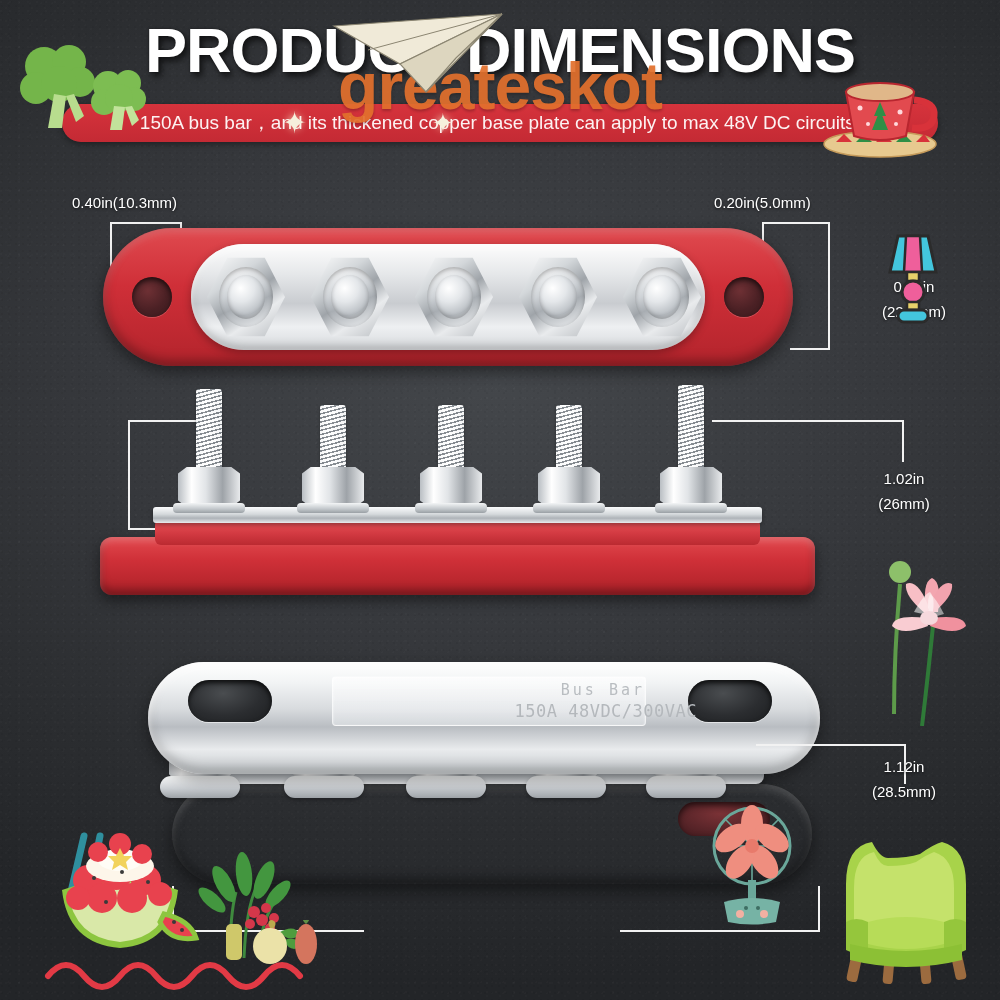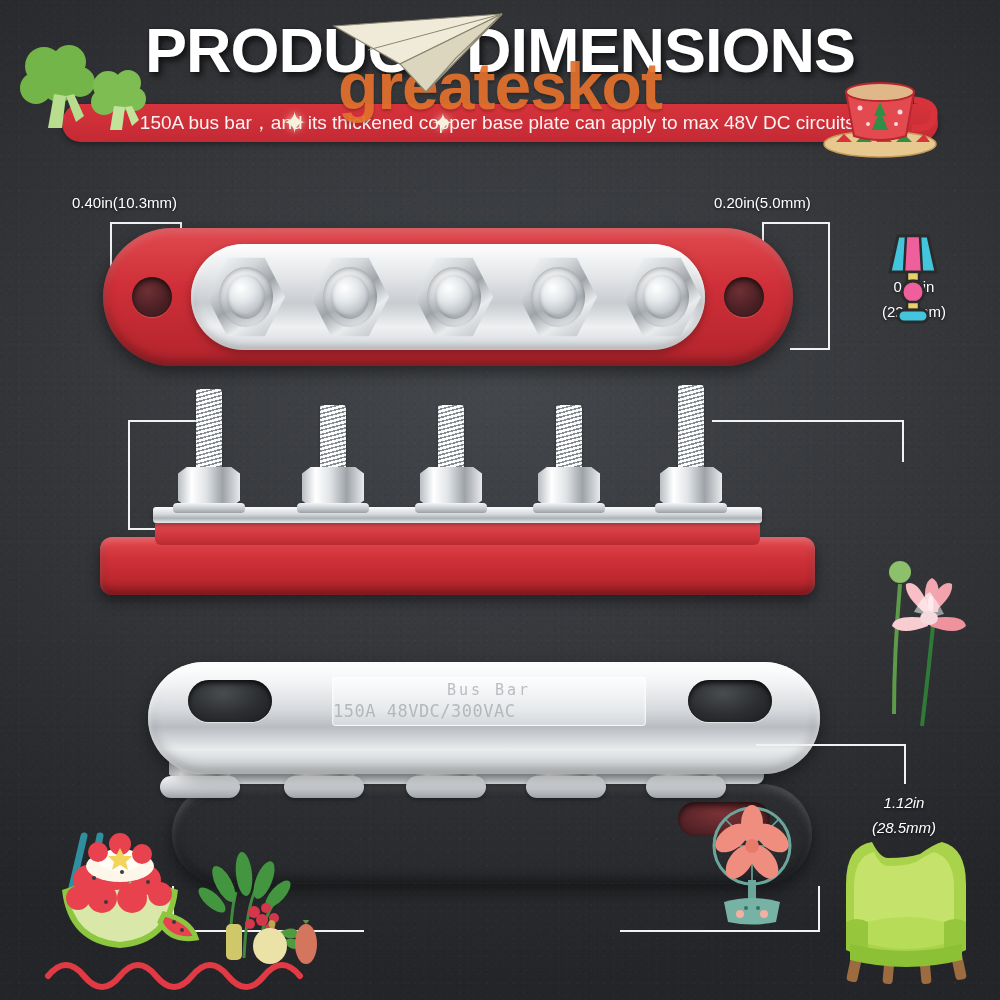--- a/index.html
+++ b/index.html
@@ -184,26 +184,26 @@
   }
   #persp-hole-l{left:40px;}
   #persp-hole-r{right:48px;}
   #persp-label{
     position:absolute;left:184px;top:14px;width:312px;height:48px;border-radius:4px;
     background:linear-gradient(180deg,rgba(255,255,255,.72) 0%,rgba(232,235,238,.55) 100%);
     border:1px solid rgba(255,255,255,.6);
     box-shadow:inset 0 1px 2px rgba(255,255,255,.8);
   }
   #persp-label .l1{
-    position:absolute;left:0;top:4px;width:312px;text-align:center;
+    position:absolute;left:0;top:4px;width:312px;text-align:right;
     font-size:15px;letter-spacing:3px;color:#b9bdc1;
     font-family:"DejaVu Sans Mono", monospace;
   }
   #persp-label .l2{
-    position:absolute;left:0;top:24px;width:348px;text-align:left;
+    position:absolute;left:16px;top:24px;width:348px;text-align:right;
     font-size:17px;letter-spacing:.5px;color:#b4b8bc;
     font-family:"DejaVu Sans Mono", monospace;
   }
 
   
   .sticker{position:absolute;pointer-events:none;}
 </style>
 </head>
 <body>
 
@@ -332,20 +332,24 @@
     <rect x="27" y="74" width="12" height="8" fill="#e8d16a" stroke="#2b2b2b" stroke-width="2.5"></rect>
     <rect x="18" y="82" width="30" height="12" rx="6" fill="#43c6dd" stroke="#2b2b2b" stroke-width="3"></rect>
   </svg>
 
   <div class="line hline" style="left:128px;top:420px;width:80px;"></div>
   <div class="line vline" style="left:128px;top:420px;height:110px;"></div>
   <div class="line hline" style="left:128px;top:528px;width:80px;"></div>
 
   <div class="line hline" style="left:712px;top:420px;width:192px;"></div>
   <div class="line vline" style="left:902px;top:420px;height:42px;"></div>
+  <div class="dim c" style="left:828px;top:466px;width:152px;">
+    <span>1.02in</span><br>
+    <span>(26mm)</span>
+  </div>
 
   <div id="view-side">
     <div id="side-redbase"></div>
     <div id="side-redtop"></div>
     <div id="side-plate"></div>
 
     <div class="stud" style="left:78px;">
       <div class="thread" style="bottom:40px;height:78px;"></div>
       <div class="hexnut"></div>
       <div class="washer"></div>
@@ -418,21 +422,21 @@
       <div class="persp-hole" id="persp-hole-r"></div>
       <div id="persp-label">
         <div class="l1">Bus  Bar</div>
         <div class="l2">150A 48VDC/300VAC</div>
       </div>
     </div>
   </div>
 
   <div class="line hline" style="left:756px;top:744px;width:150px;"></div>
   <div class="line vline" style="left:904px;top:744px;height:40px;"></div>
-  <div class="dim c" style="left:828px;top:790px;width:152px;font-style:italic;">
+  <div class="dim c" style="left:828px;top:754px;width:152px;">
     <span>1.12in</span><br>
     <span>(28.5mm)</span>
   </div>
 
   <div class="line vline" style="left:172px;top:886px;height:46px;"></div>
   <div class="line hline" style="left:172px;top:930px;width:192px;"></div>
   <div class="line hline" style="left:620px;top:930px;width:200px;"></div>
   <div class="line vline" style="left:818px;top:886px;height:46px;"></div>
 
   <svg class="sticker" style="left:36px;top:818px;" width="170" height="150" viewBox="0 0 170 150">

